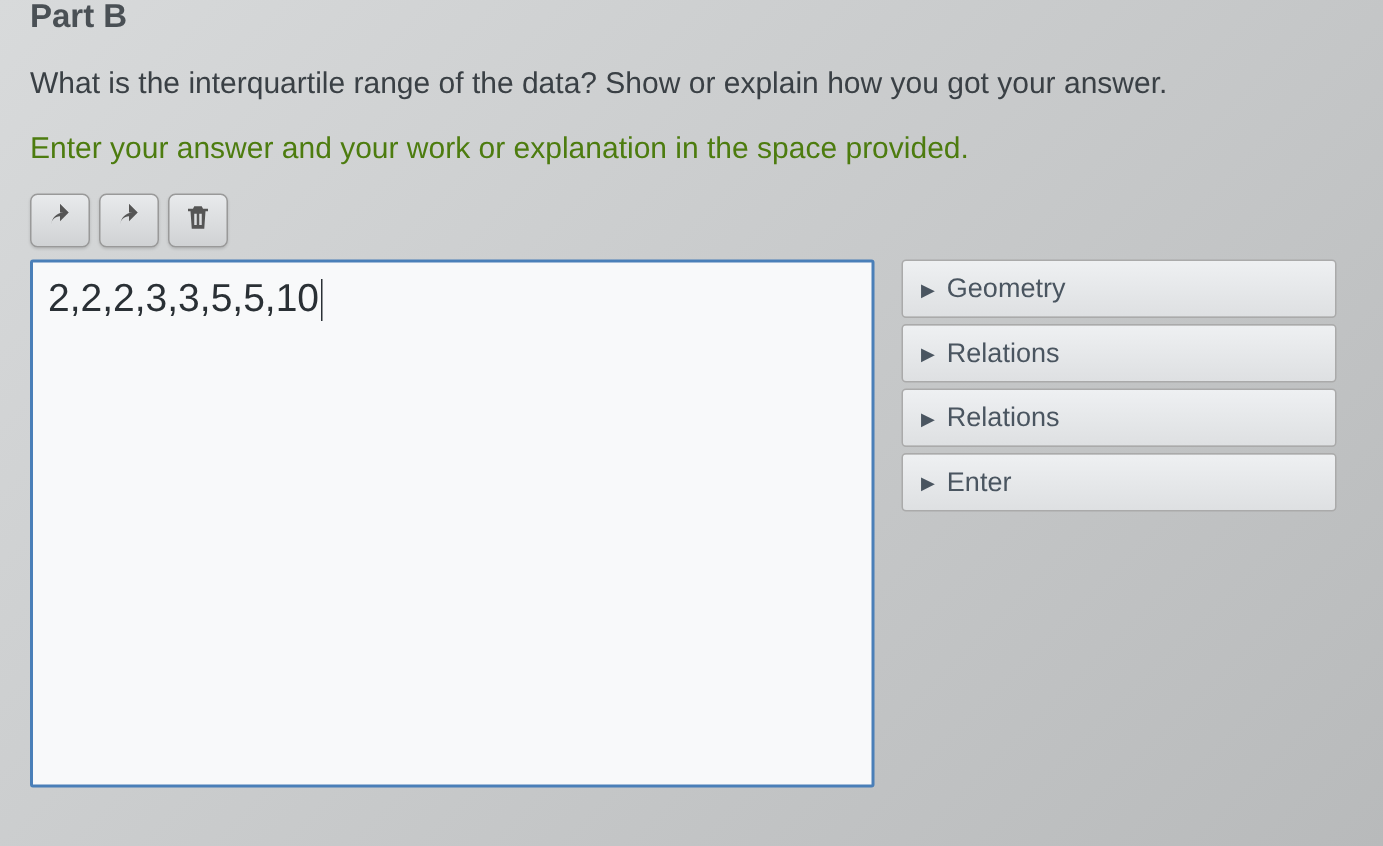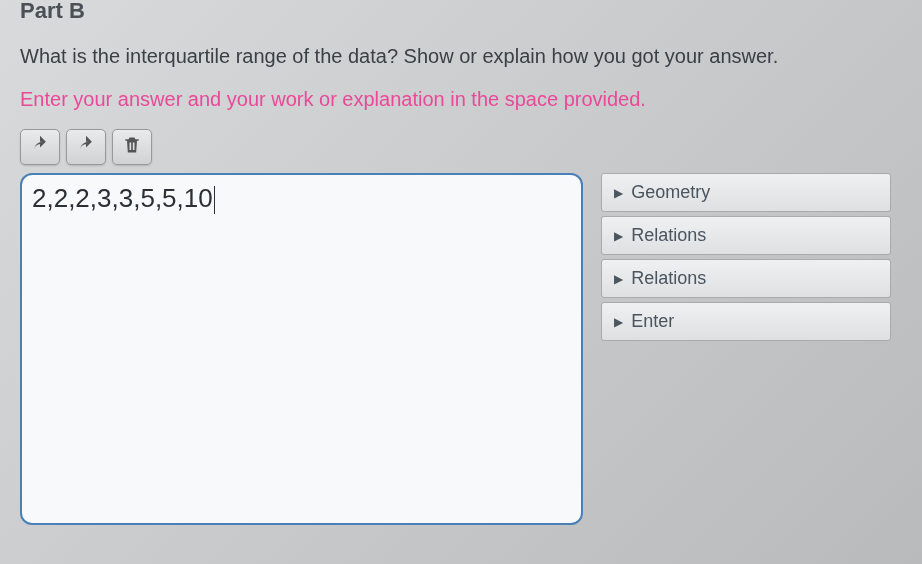--- a/index.html
+++ b/index.html
@@ -24,21 +24,21 @@
       margin-top: -2px;
     }
     .question-text {
       font-size: 20px;
       color: #3a4045;
       margin-bottom: 18px;
       line-height: 1.4;
     }
     .instruction-text {
       font-size: 20px;
-      color: #ec4899;
+      color: #4d7c0f;
       margin-bottom: 18px;
     }
     .toolbar {
       display: flex;
       gap: 6px;
       margin-bottom: 8px;
     }
     .toolbar-btn {
       width: 40px;
       height: 36px;
@@ -60,21 +60,21 @@
     .editor-row {
       display: flex;
       gap: 18px;
       align-items: flex-start;
     }
     .answer-box {
       width: 563px;
       height: 352px;
       background: #f8f9fa;
       border: 2px solid #4a7fb8;
-      border-radius: 12px;
+      border-radius: 2px;
       padding: 8px 10px;
       font-size: 26px;
       color: #2a3035;
       font-family: Arial, sans-serif;
       position: relative;
     }
     .answer-text {
       display: inline;
     }
     .cursor {

